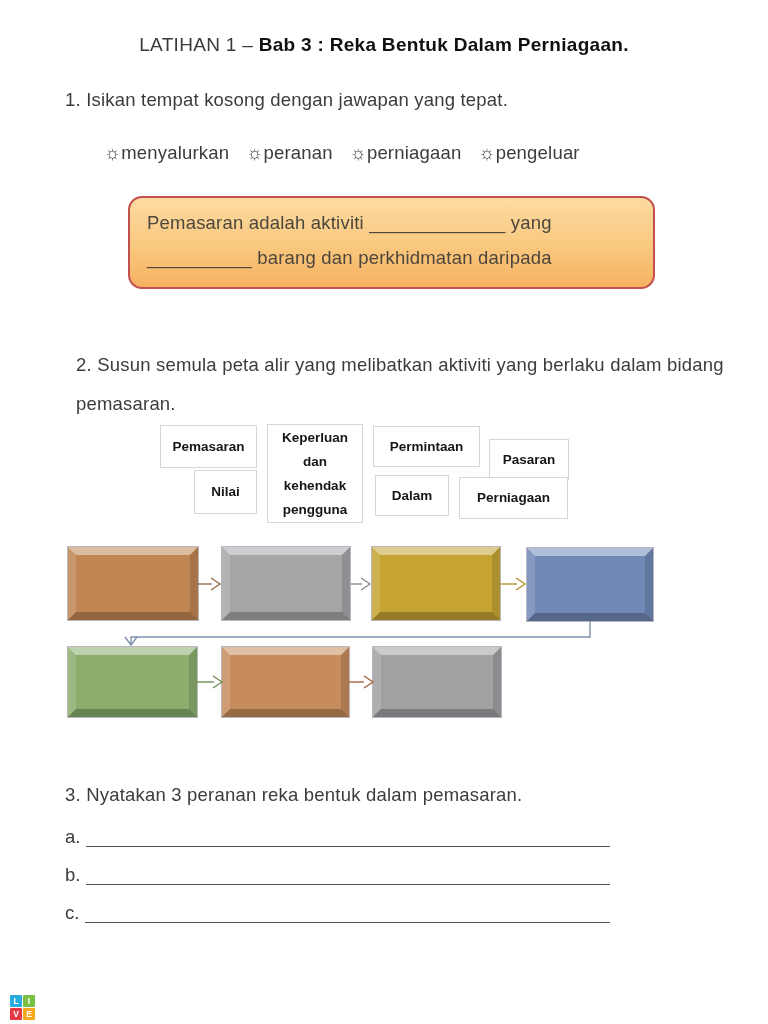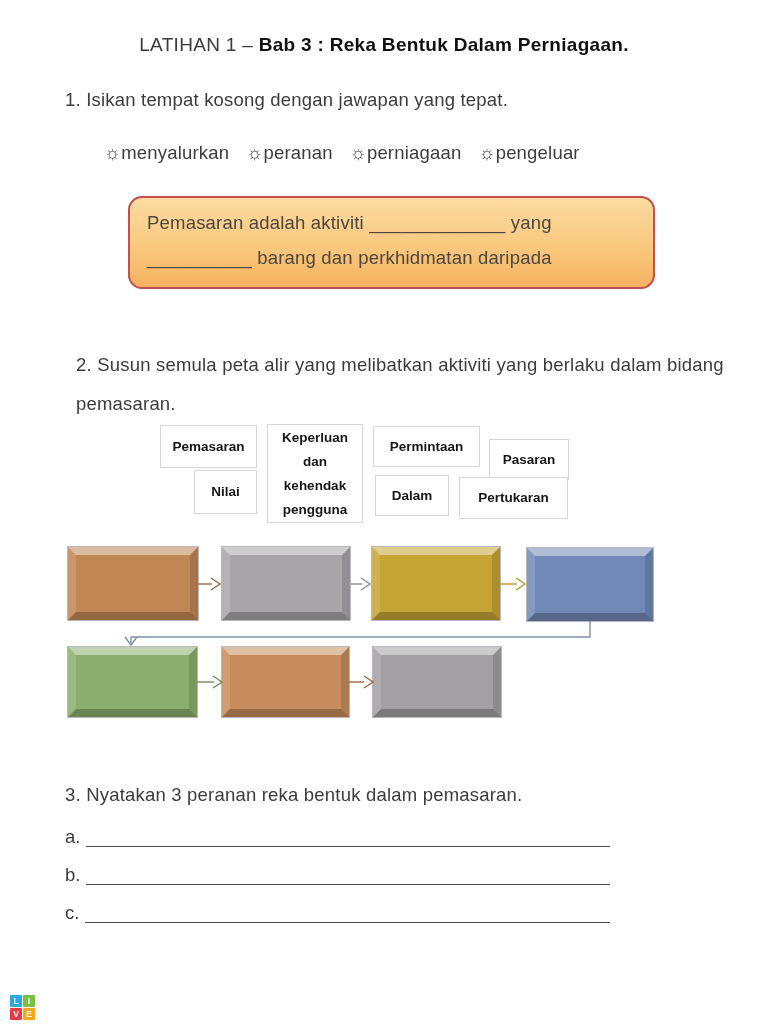--- a/index.html
+++ b/index.html
@@ -111,21 +111,21 @@
 </div>
 
 <div class="abs qtext q2-prompt">2. Susun semula peta alir yang melibatkan aktiviti yang berlaku dalam bidang pemasaran.</div>
 
 <div class="option-box" style="left:160px; top:425px; width:97px; height:43px;">Pemasaran</div>
 <div class="option-box" style="left:267px; top:424px; width:96px; height:99px; padding:2px;">Keperluan dan kehendak pengguna</div>
 <div class="option-box" style="left:373px; top:426px; width:107px; height:41px;">Permintaan</div>
 <div class="option-box" style="left:489px; top:426px; width:80px; height:41px;margin-top:13px;">Pasaran</div>
 <div class="option-box" style="left:194px; top:470px; width:63px; height:44px;">Nilai</div>
 <div class="option-box" style="left:375px; top:475px; width:74px; height:41px;">Dalam</div>
-<div class="option-box" style="left:459px; top:477px; width:109px; height:42px;">Pertukaran</div>
+<div class="option-box" style="left:459px; top:477px; width:109px; height:42px;">Perniagaan</div>
 
 <div class="abs flowchart">
   <div class="flow-box fb1" style="background-color: rgb(192, 134, 84);"></div>
   <div class="flow-box fb2" style="background-color: rgb(168, 165, 168);"></div>
   <div class="flow-box fb3" style="background-color: rgb(197, 164, 52);"></div>
   <div class="flow-box fb4" style="background-color: rgb(112, 137, 182);"></div>
   <div class="flow-box fb5" style="background-color: rgb(139, 174, 110);"></div>
   <div class="flow-box fb6" style="background-color: rgb(199, 140, 92);"></div>
   <div class="flow-box fb7" style="background-color: rgb(163, 160, 163);"></div>
 

